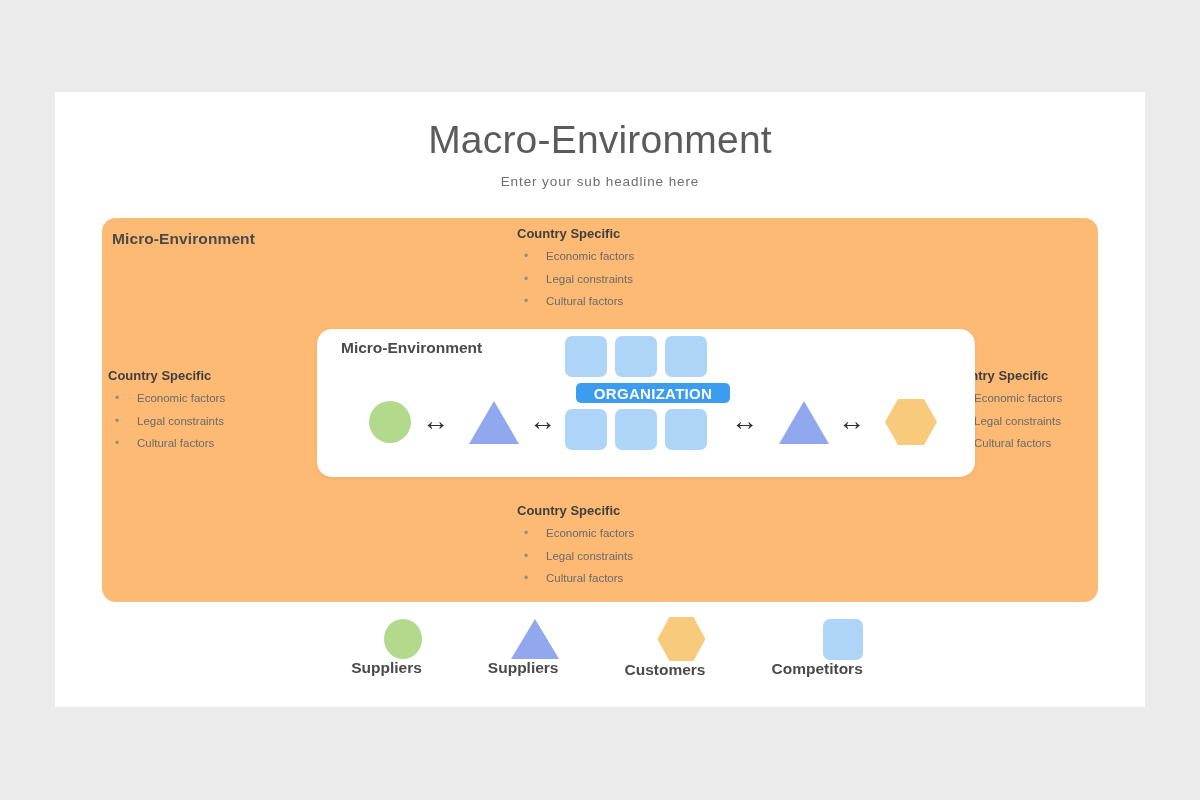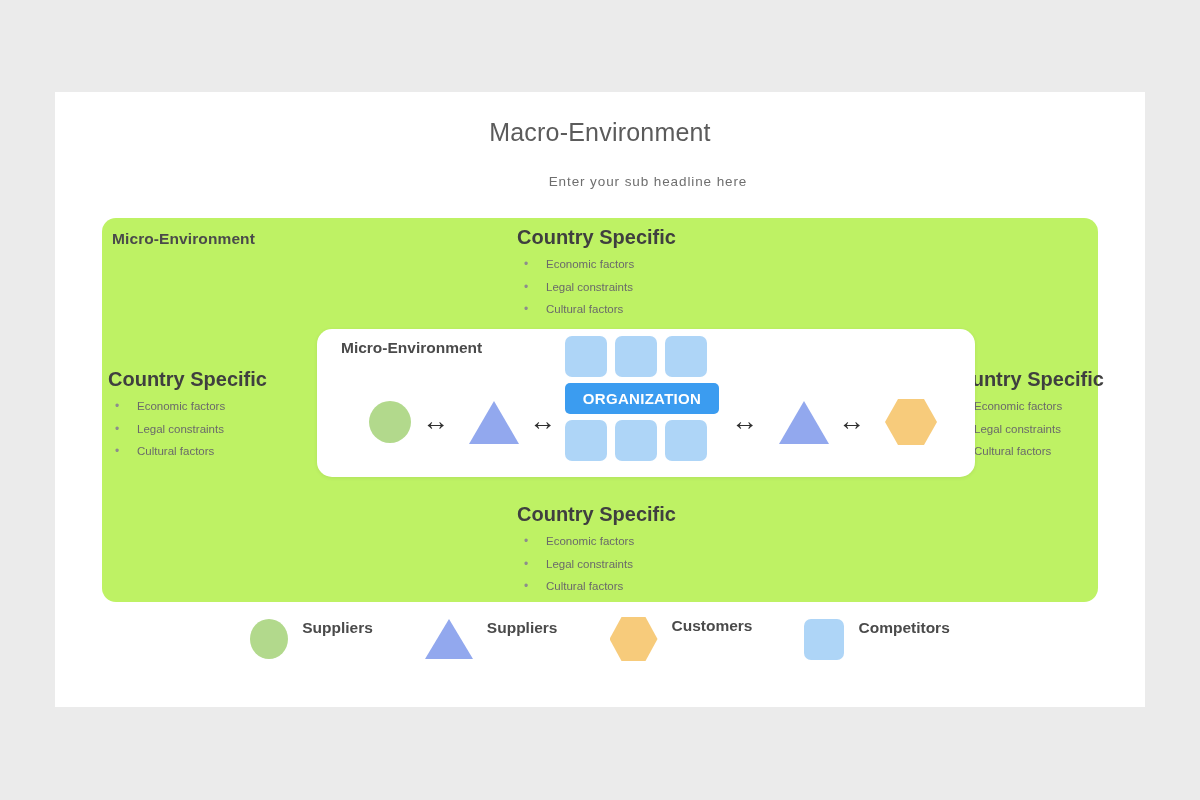--- a/index.html
+++ b/index.html
@@ -25,65 +25,64 @@
     background: #ffffff;
   }
 
   
   #title {
     position: absolute;
     left: 0;
     top: 26px;
     width: 1090px;
     text-align: center;
-    font-size: 25px;
+    font-size: 39px;
     font-weight: 300;
     color: #5b5b5b;
     letter-spacing: 0.2px;
     white-space: nowrap;
   }
   #subtitle {
     position: absolute;
     left: 0;
     top: 82px;
     width: 1090px;
     text-align: center;
     font-size: 13.5px;
     font-weight: 400;
     color: #6e6e6e;
     letter-spacing: 0.9px;
-    padding-left: 48px;
   }
 
   
   #macro-panel {
     position: absolute;
     left: 47px;
     top: 126px;
     width: 996px;
     height: 384px;
-    background: #bef264;
+    background: #fdba74;
     border-radius: 14px;
   }
   #macro-label {
     position: absolute;
     left: 10px;
     top: 12px;
     font-size: 15.5px;
     font-weight: 700;
     color: #4a4a4a;
     letter-spacing: 0.1px;
   }
 
   
   .cs-block {
     position: absolute;
   }
   .cs-title {
-    font-size: 20px;
+    font-size: 13px;
     font-weight: 700;
     color: #3f3f3f;
     margin-bottom: 9px;
     white-space: nowrap;
   }
   .cs-list {
     list-style: none;
     margin: 4px;
     padding: 0;
   }
@@ -173,23 +172,23 @@
   .comp-grid {
     display: flex;
     gap: 8px;
   }
   .comp-sq {
     width: 42px; height: 41px;
     background: #aed5f7;
     border-radius: 7px;
   }
   #org-box {
-    margin: 6px 0;
+    margin: 6px 11px;
     width: 154px;
-    height: 31px;
+    height: 20px;
     background: #3b9cf0;
     border-radius: 5px;
     color: #ffffff;
     font-size: 15px;
     font-weight: 700;
     letter-spacing: 0.3px;
     display: flex;
     align-items: center;
     justify-content: center;
   }
@@ -199,22 +198,23 @@
     position: absolute;
     left: 0;
     top: 525px;
     width: 1090px;
     display: flex;
     justify-content: center;
     align-items: center;
   }
   .legend-item {
     display: flex;
-    align-items: flex-start;
+    align-items: flex-end;
     margin: 0 26px;
+    flex-direction: column;
   }
   .legend-label {
     margin-left: 14px;
     font-size: 15.5px;
     font-weight: 600;
     color: #4a4a4a;
     white-space: nowrap;
   }
   .lg-circle {
     width: 38px; height: 40px;

